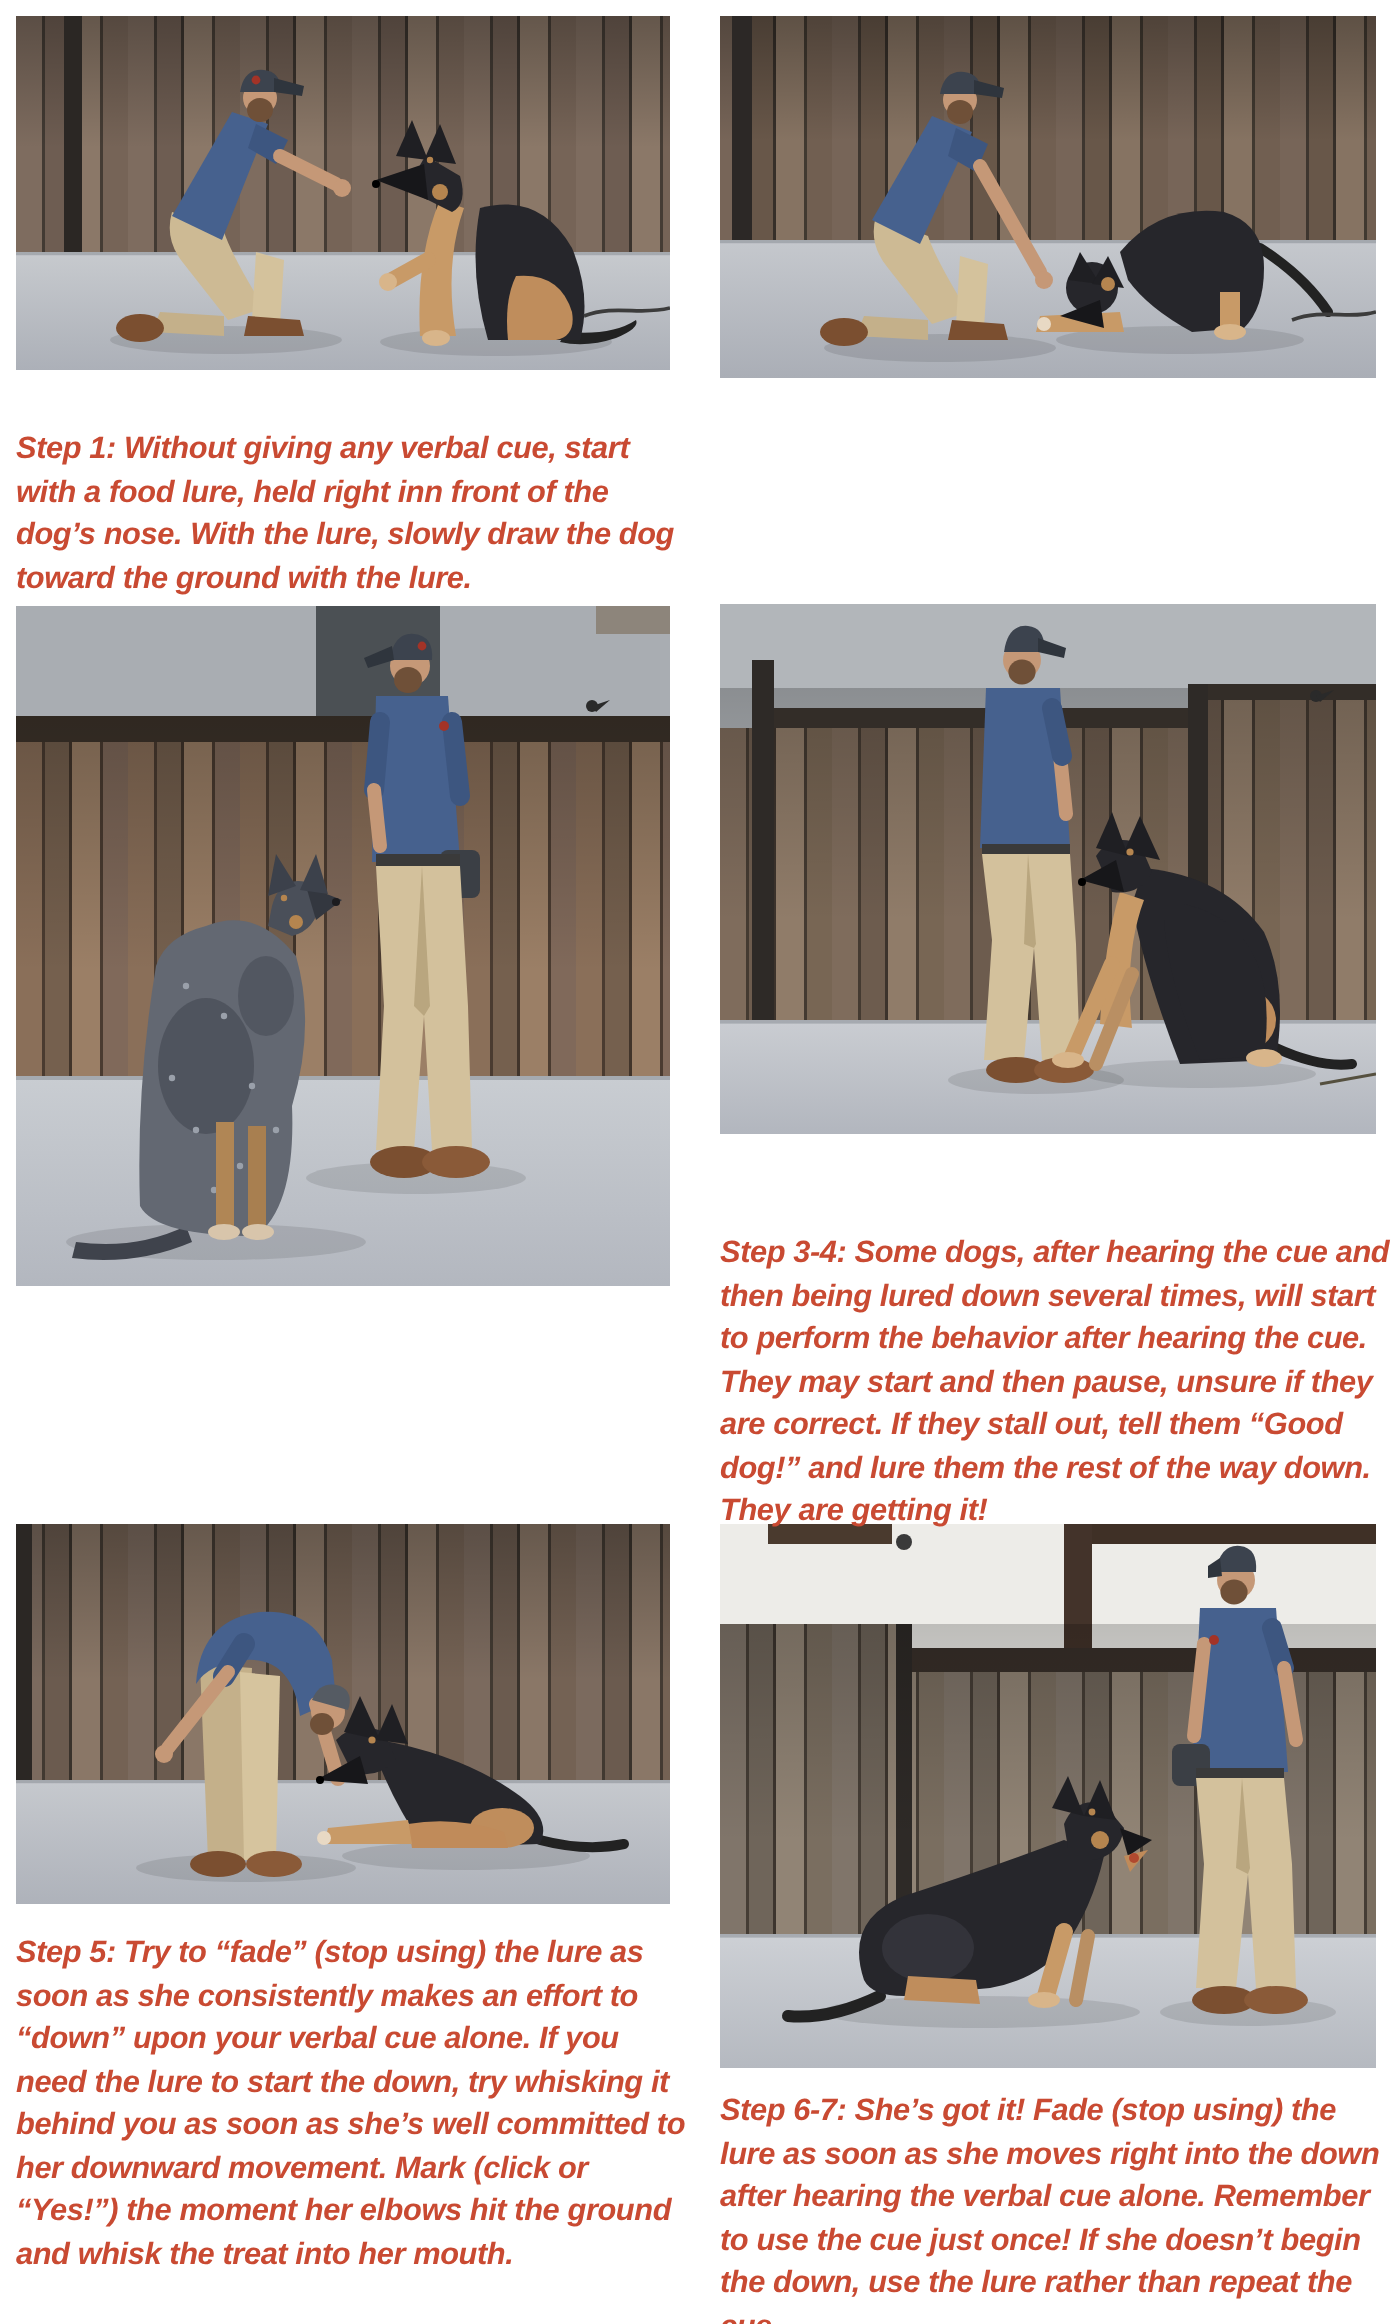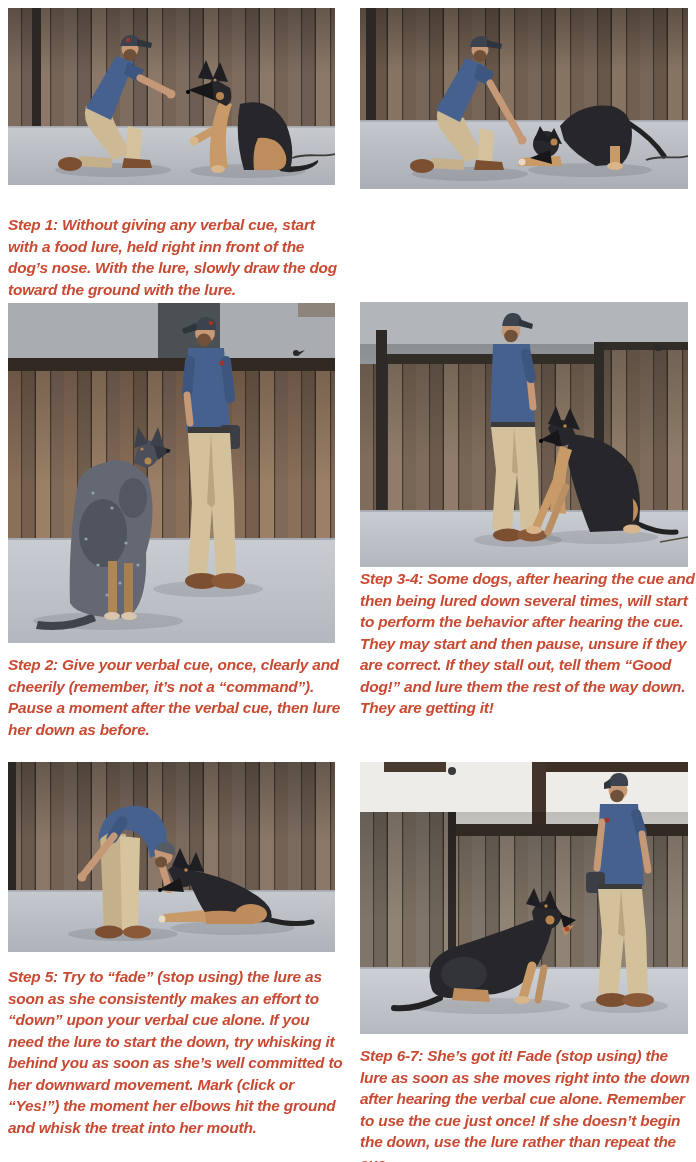--- a/index.html
+++ b/index.html
@@ -450,21 +450,20 @@
         <circle cx="207" cy="167" r="2.5" fill="#b0492f"></circle>
         <circle cx="190" cy="158" r="4.5" fill="#b5854f"></circle>
         <circle cx="186" cy="144" r="1.7" fill="#b5854f"></circle>
       </g>
     </svg>
   </figure>
 
   <p class="caption" style="left:8px;top:214px;width:336px;">Step 1: Without giving any verbal cue, start with a food lure, held right inn front of the dog’s nose. With the lure, slowly draw the dog toward the ground with the lure.</p>
 
 
-  <p class="caption" style="left:8px;top:654px;width:336px;">Step 2: Give your verbal cue, once, clearly and cheerily (remember, it’s not a “command”). Pause a moment after the verbal cue, then lure her down as before.</p>
-
-  <p class="caption" style="left:360px;top:568px;width:336px;">Step 3-4: Some dogs, after hearing the cue and then being lured down several times, will start to perform the behavior after hearing the cue. They may start and then pause, unsure if they are correct. If they stall out, tell them “Good dog!” and lure them the rest of the way down. They are getting it!</p>
+
+  <p class="caption" style="left:360px;top:616px;width:336px;">Step 3-4: Some dogs, after hearing the cue and then being lured down several times, will start to perform the behavior after hearing the cue. They may start and then pause, unsure if they are correct. If they stall out, tell them “Good dog!” and lure them the rest of the way down. They are getting it!</p>
 
   <p class="caption" style="left:8px;top:966px;width:336px;">Step 5: Try to “fade” (stop using) the lure as soon as she consistently makes an effort to “down” upon your verbal cue alone. If  you need the lure to start the down, try whisking it behind you as soon as she’s well committed to her downward movement. Mark (click or “Yes!”) the moment her elbows hit the ground and whisk the treat into her mouth.</p>
 
   <p class="caption" style="left:360px;top:1045px;width:336px;">Step 6-7: She’s got it! Fade (stop using) the lure as soon as she moves right into the down after hearing the verbal cue alone.  Remember to use the cue just once! If she doesn’t begin the down, use the lure rather than repeat the cue.</p>
 
 </div>
 
 </body></html>

